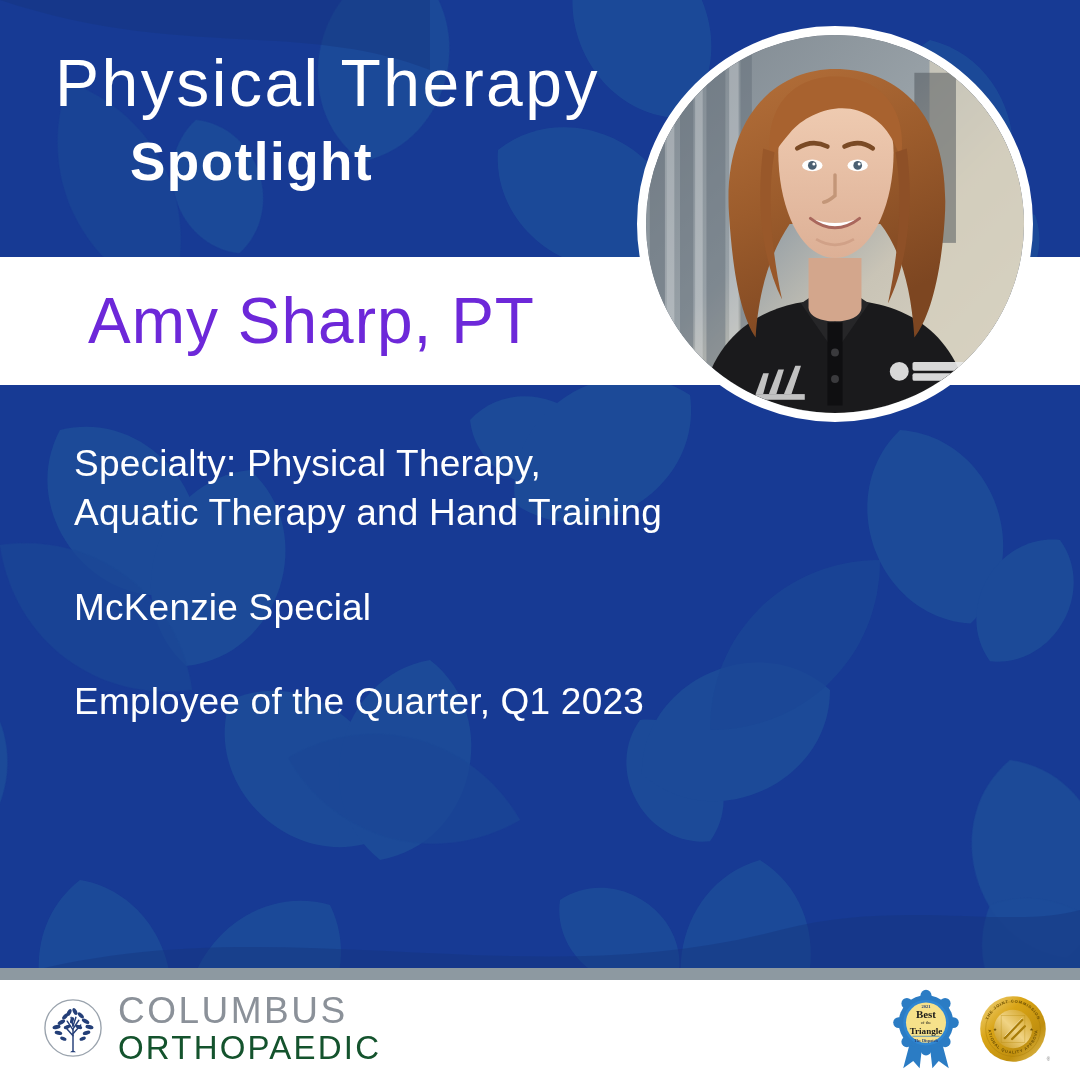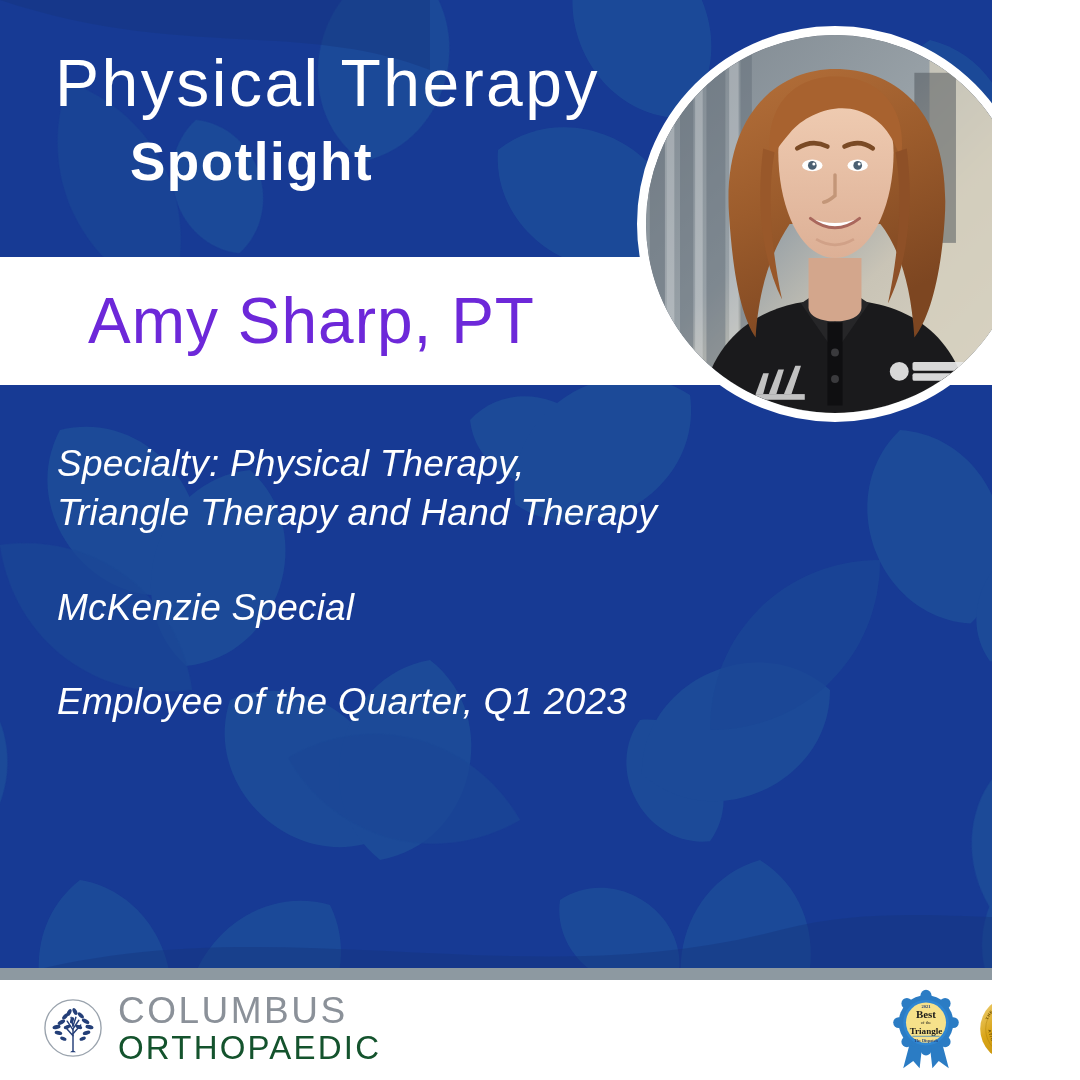--- a/index.html
+++ b/index.html
@@ -1,19 +1,19 @@
 <!DOCTYPE html>
 <html><head>
 <meta charset="utf-8">
 <style>
   html,body{margin:0;padding:0;background:#ffffff;}
   *{box-sizing:border-box;}
   .poster{
     position:relative;
-    width:992px;height:1080px;
+    width:1080px;height:1080px;
     overflow:hidden;
     background:#173a94;
     font-family:"Liberation Sans", sans-serif;
   }
 
   
   .bgpattern{position:absolute;inset:0;width:1080px;height:1080px;z-index:0;}
 
   
   .header{
@@ -36,21 +36,21 @@
     background:#ffffff;z-index:3;
   }
   .name-text{
     position:absolute;left:88px;top:26px;
     font-size:64px;font-weight:400;color:#6d28d9;
     letter-spacing:1px;line-height:1.2;white-space:nowrap;
   }
 
   
   .body-copy{
-    position:absolute;left:57px;top:440px;width:790px;z-index:3;font-style:italic;
+    position:absolute;left:74px;top:440px;width:790px;z-index:3;
   }
   .para{
     color:#ffffff;font-size:37px;font-weight:300;
     line-height:1.32;margin:0 0 46px 0;letter-spacing:0.2px;
   }
   .para:last-child{margin-bottom:8px;}
   .para .ln{display:block;}
 
   
   .portrait{
@@ -256,21 +256,21 @@
         <path d="M87,97 q13,10 26,0" stroke="#a9675c" stroke-width="1.6" fill="none" stroke-linecap="round"></path>
 
         <path d="M90,108 q10,6 20,0" stroke="#cb9a80" stroke-width="1.4" fill="none" opacity="0.7"></path>
       </g>
     </svg>
   </div>
 
   <div class="body-copy">
     <p class="para">
       <span class="ln">Specialty: Physical Therapy,</span>
-      <span class="ln">Triangle Therapy and Hand Therapy</span>
+      <span class="ln">Aquatic Therapy and Hand Training</span>
     </p>
     <p class="para">
       <span class="ln">McKenzie Special</span>
     </p>
     <p class="para">
       <span class="ln">Employee of the Quarter, Q1 2023</span>
     </p>
   </div>
 
   <div class="divider-gray"></div>

